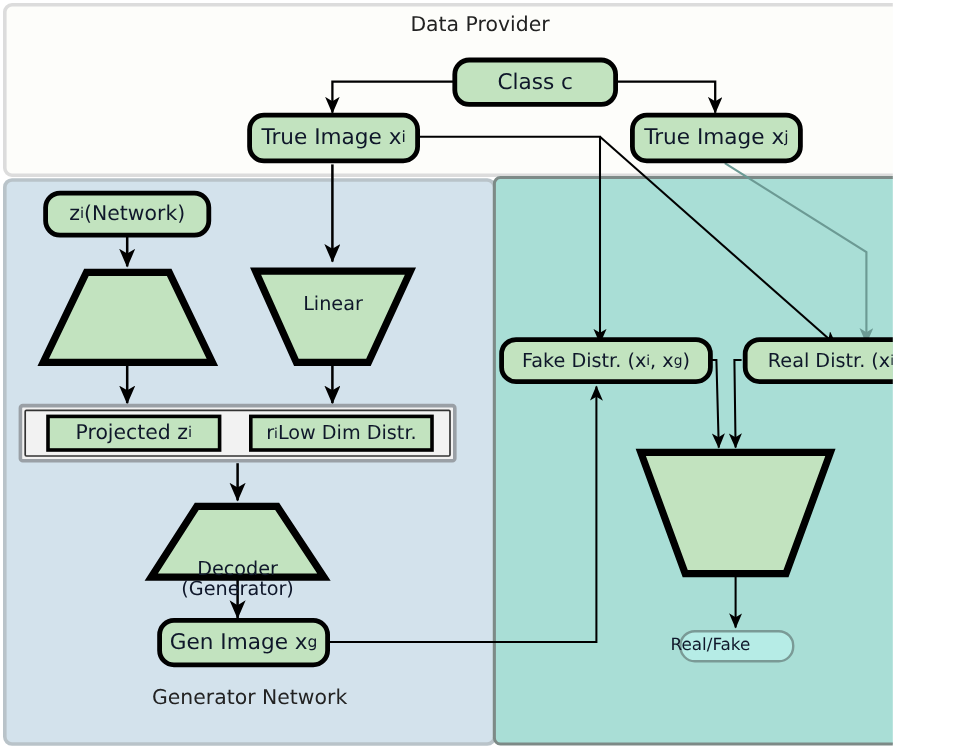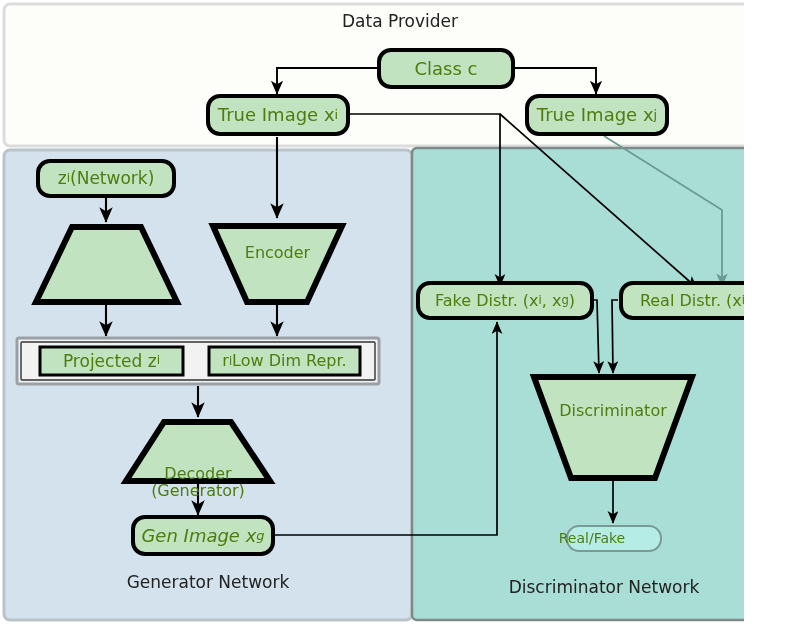--- a/index.html
+++ b/index.html
@@ -19,21 +19,21 @@
     position: absolute;
     left: 0; top: 0;
     width: 800px; height: 624px;
   }
   .node-label {
     position: absolute;
     display: flex;
     align-items: center;
     justify-content: center;
     text-align: center;
-    color: #4d7c0f;
+    color: #0f172a;
     pointer-events: none;
     line-height: 1.08;
     white-space: nowrap;
   }
   .panel-title {
     position: absolute;
     color: #222222;
     font-size: 16.5px;
     text-align: center;
     white-space: nowrap;
@@ -129,77 +129,75 @@
 
     <polygon points="534,377 692,377 655,478 571,478" fill="#c2e3bf" stroke="#000000" stroke-width="6" stroke-linejoin="miter"></polygon>
 
     <rect x="567" y="526" width="94" height="25" rx="12" ry="12" fill="#b6ece6" stroke="#7a9a96" stroke-width="2"></rect>
   </svg>
 
   <div class="panel-title" style="left:0; top:11px; width:800px; font-size:17px;">Data Provider</div>
 
   <div class="panel-title" style="left:4px; top:572px; width:408px; font-size:17px;">Generator Network</div>
 
-  <div class="panel-title" style="left:412px; top:577px; width:384px; font-size:17px;">Discriminator Network</div>
 
   <div class="node-label" style="left:379px; top:50px; width:134px; height:37px; font-size:18px;">Class c</div>
 
   <div class="node-label" style="left:208px; top:96px; width:140px; height:38px; font-size:18px;">
     <span>True Image x</span>
       <sub>i</sub>
   </div>
 
   <div class="node-label" style="left:527px; top:96px; width:140px; height:38px; font-size:18px;">
     <span>True Image x</span>
       <sub>j</sub>
   </div>
 
   <div class="node-label" style="left:38px; top:161px; width:136px; height:35px; font-size:17px;">
     <span>z</span>
       <sub>i</sub>
       <span> (Network)</span>
   </div>
 
 
-  <div class="node-label" style="left:213px; top:237px; width:129px; height:32px; font-size:16px;">Encoder</div>
+  <div class="node-label" style="left:213px; top:237px; width:129px; height:32px; font-size:16px;">Linear</div>
 
   <div class="node-label" style="left:40px; top:347px; width:143px; height:28px; font-size:17px;">
     <span>Projected z</span>
       <sub>i</sub>
   </div>
 
   <div class="node-label" style="left:209px; top:347px; width:151px; height:28px; font-size:16px;">
     <span>r</span>
       <sub>i</sub>
-      <span> Low Dim Repr.</span>
+      <span> Low Dim Distr.</span>
   </div>
 
   <div class="node-label" style="left:126px; top:430px; width:144px; height:46px; font-size:16px; flex-direction:column;margin-top:29px;">
     <span>Decoder</span>
     <span>(Generator)</span>
   </div>
 
-  <div class="node-label" style="left:133px; top:517px; width:140px; height:37px; font-size:18px;font-style:italic;">
+  <div class="node-label" style="left:133px; top:517px; width:140px; height:37px; font-size:18px;">
     <span>Gen Image x</span>
       <sub>g</sub>
   </div>
 
   <div class="node-label" style="left:418px; top:283px; width:174px; height:35px; font-size:16px;">
     <span>Fake Distr. (x</span>
       <sub>i</sub>
       <span>, x</span>
       <sub>g</sub>
       <span>)</span>
   </div>
 
   <div class="node-label" style="left:621px; top:283px; width:172px; height:35px; font-size:16px;justify-content:center;">
     <span>Real Distr. (x</span>
       <sub>i</sub>
       <span>, x</span>
       <sub>j</sub>
       <span>)</span>
   </div>
 
-  <div class="node-label" style="left:534px; top:395px; width:158px; height:32px; font-size:16px;">Discriminator</div>
 
   <div class="node-label" style="left:545px; top:526px; width:94px; height:25px; font-size:14px;">Real/Fake</div>
 
 </div>
 
 </body></html>

